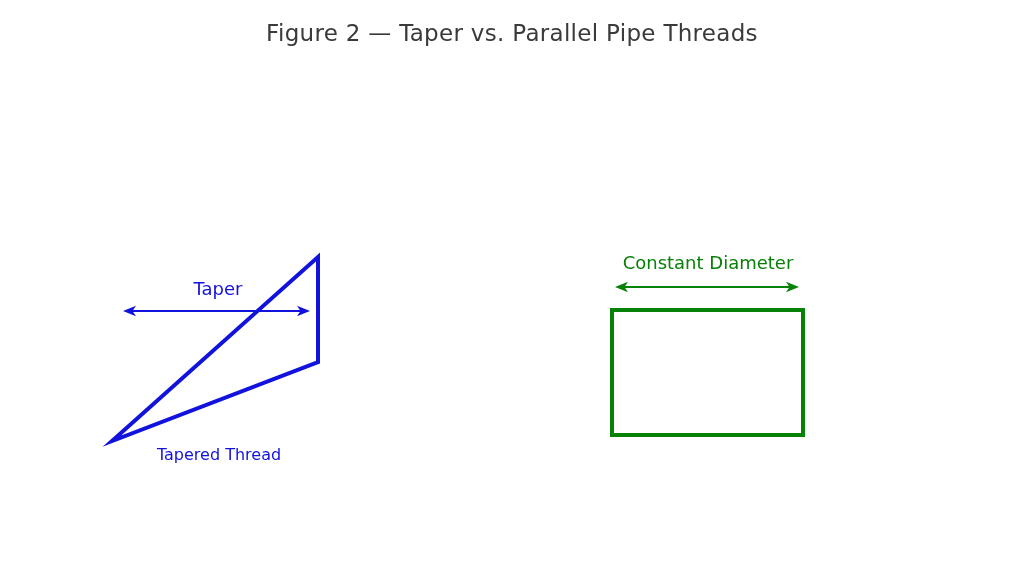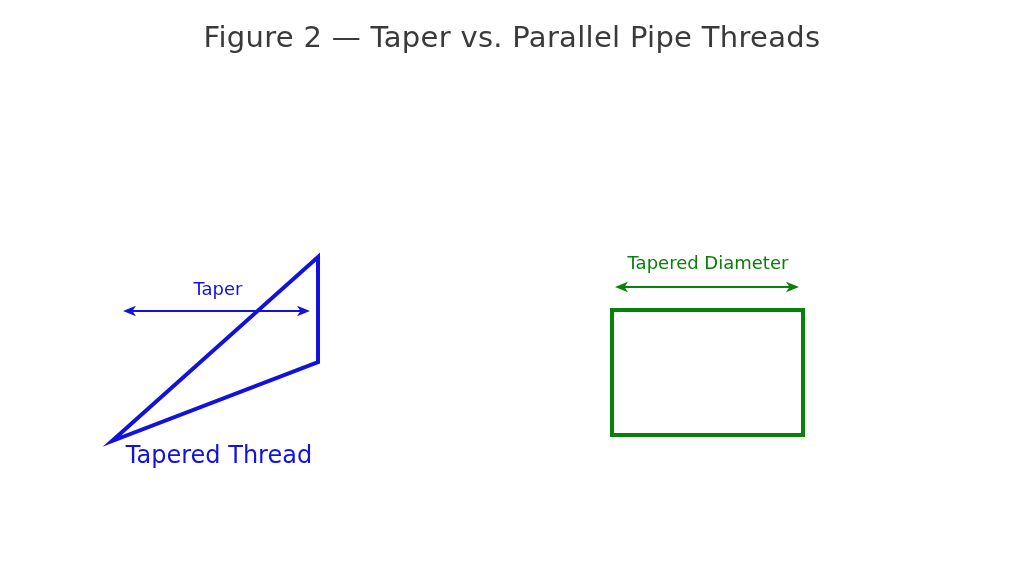--- a/index.html
+++ b/index.html
@@ -13,37 +13,37 @@
     position:relative;
     width:1024px;height:585px;
     background:var(--bg);
     overflow:hidden;
     font-family:"DejaVu Sans","Liberation Sans",sans-serif;
   }
   .title{
     position:absolute;
     top:20px;left:0;right:0;
     text-align:center;
-    font-size:29px;
+    font-size:23px;
     font-weight:400;
     color:var(--title);
     margin:0;
     letter-spacing:0.3px;
   }
   .svg-layer{position:absolute;top:0;left:0;}
   .label{
     position:absolute;
     transform:translate(-50%,-50%);
     white-space:nowrap;
     line-height:1.1;
   }
   .label.blue{color:var(--blue);}
   .label.green{color:var(--green);}
   .dim-label{font-size:18px;}
-  .caption-label{font-size:24px;}
+  .caption-label{font-size:16px;}
   .tri{stroke:var(--blue);stroke-width:4;fill:none;stroke-linejoin:miter;}
   .rect{stroke:var(--green);stroke-width:4;fill:none;}
   .arrow-line-blue{stroke:var(--blue);stroke-width:1.8;}
   .arrow-line-green{stroke:var(--green);stroke-width:1.8;}
   .head-blue{fill:var(--blue);}
   .head-green{fill:var(--green);}
 </style>
 </head>
 <body>
 
@@ -69,16 +69,16 @@
         <polygon class="head-green" points="615,287 628,281.8 624.5,287 628,292.2"></polygon>
         <polygon class="head-green" points="799,287 786,281.8 789.5,287 786,292.2"></polygon>
       </g>
     </g>
   </svg>
 
   <div class="label blue dim-label" style="left:218px;top:289px;">Taper</div>
 
   <div class="label blue caption-label" style="left:219px;top:455px;">Tapered Thread</div>
 
-  <div class="label green dim-label" style="left:708px;top:263px;">Tapered Diameter</div>
+  <div class="label green dim-label" style="left:708px;top:263px;">Constant Diameter</div>
 
 
 </div>
 
 </body></html>

